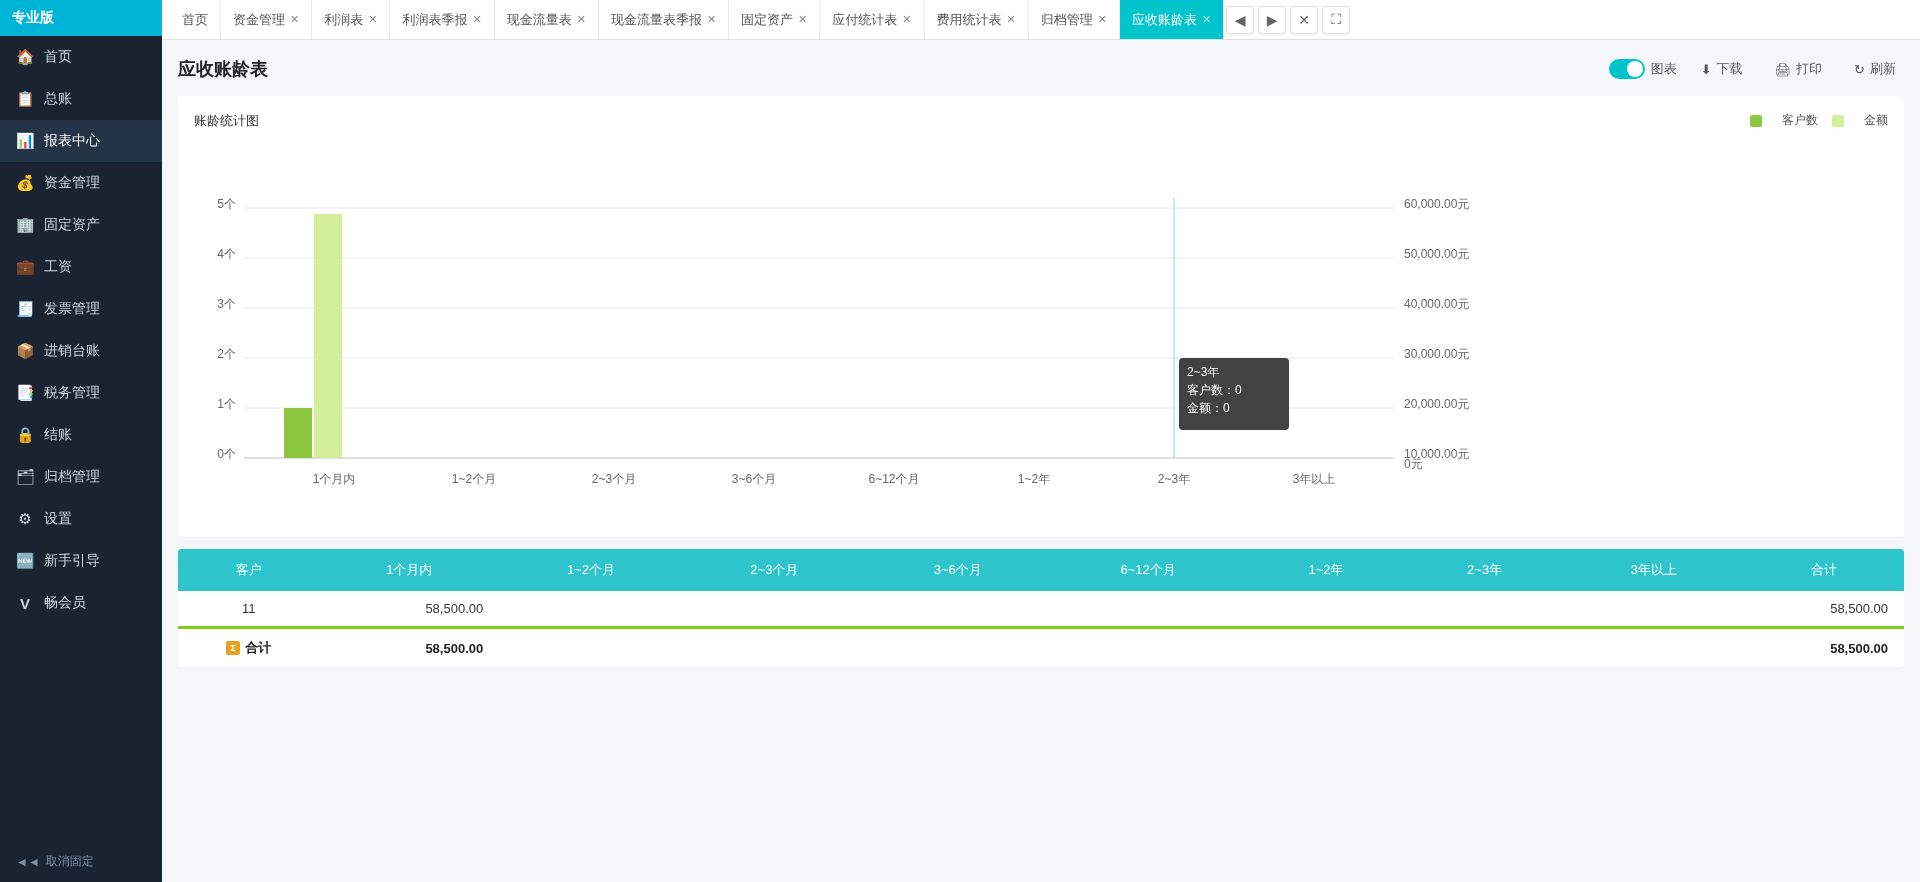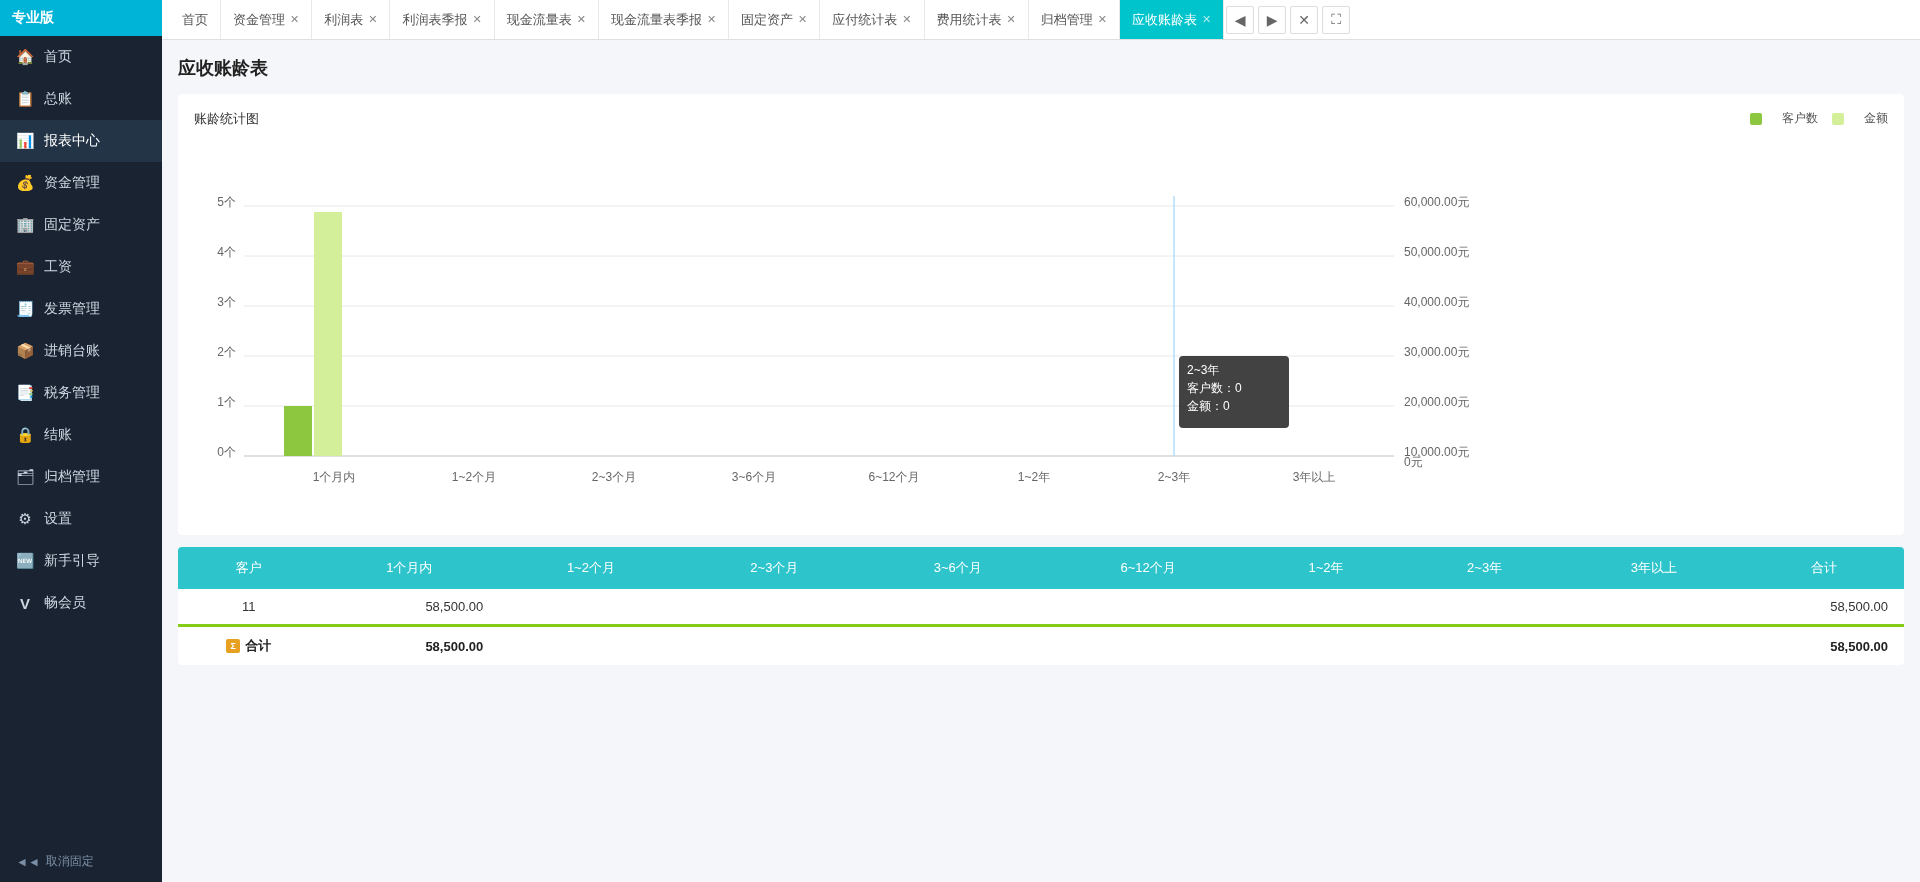--- a/index.html
+++ b/index.html
@@ -367,20 +367,38 @@
     <div class="tab-nav-btn">◀</div>
     <div class="tab-nav-btn">▶</div>
     <div class="tab-nav-btn">✕</div>
     <div class="tab-nav-btn">⛶</div>
   </div>
 
   <div class="content">
 
     <div class="page-header">
       <div class="page-title">应收账龄表</div>
+      <div class="header-actions">
+        <div class="toggle-switch">
+          <div class="toggle"></div>
+          <span>图表</span>
+        </div>
+        <div class="action-btn">
+          <span>⬇</span>
+          <span>下载</span>
+        </div>
+        <div class="action-btn">
+          <span>🖨</span>
+          <span>打印</span>
+        </div>
+        <div class="action-btn">
+          <span>↻</span>
+          <span>刷新</span>
+        </div>
+      </div>
     </div>
 
     <div class="chart-container">
       <div class="chart-title">账龄统计图</div>
       <div class="chart-legend">
         <div class="legend-item">
           <div class="legend-dot" style="background:#8dc63f;"></div>
           <span>客户数</span>
         </div>
         <div class="legend-item">

